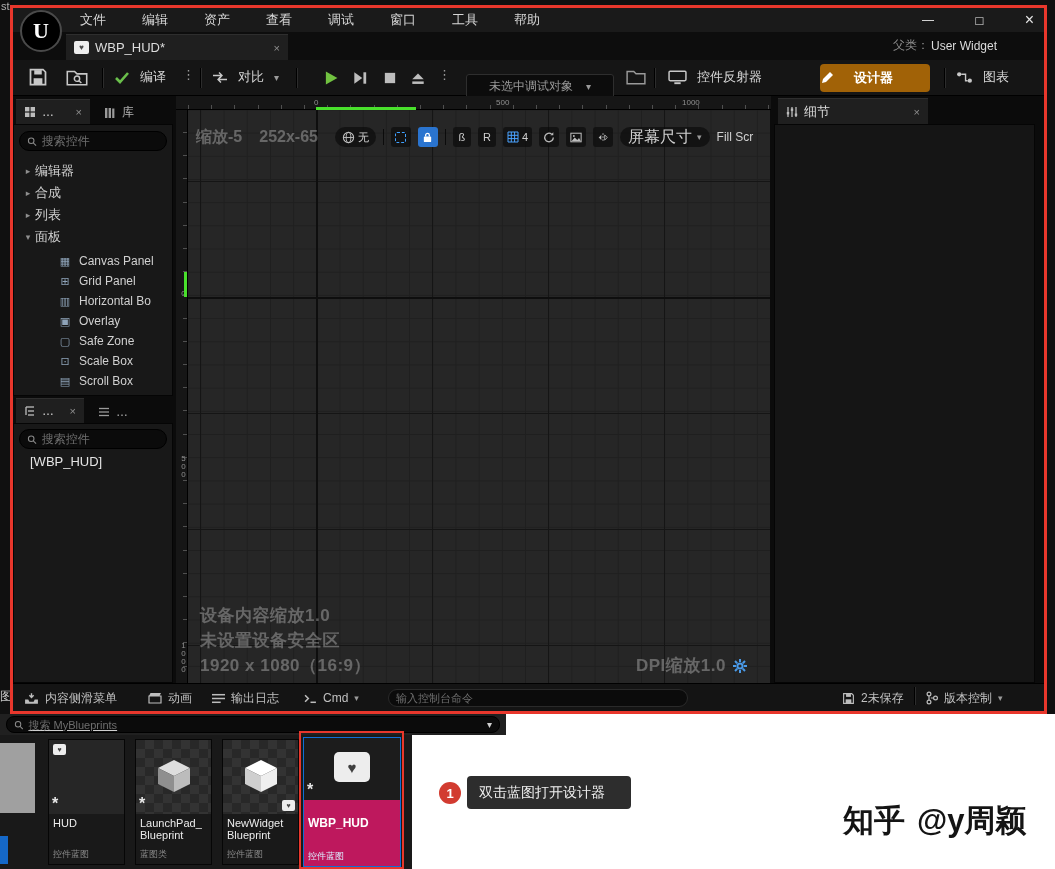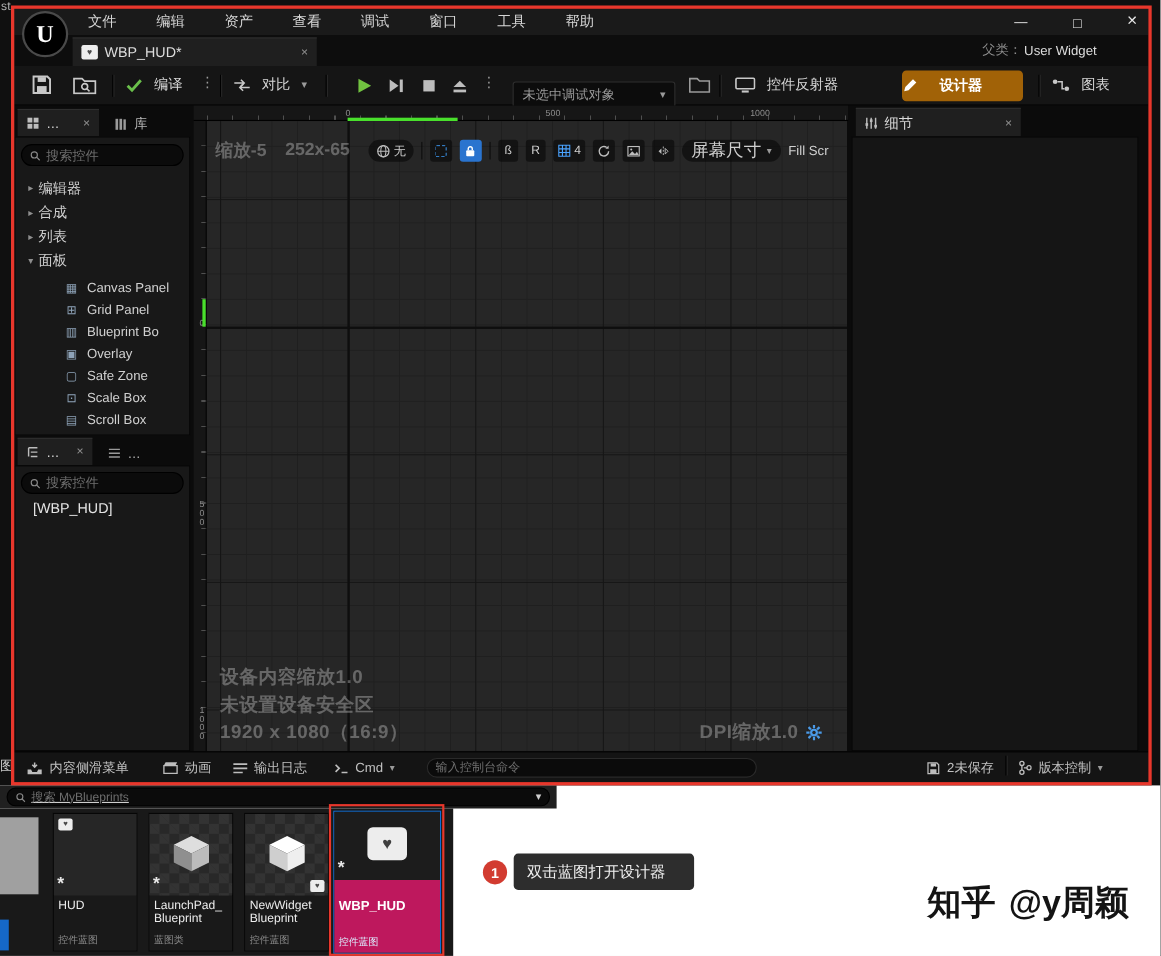--- a/index.html
+++ b/index.html
@@ -125,21 +125,21 @@
         <rect x="2.5" y="2.5" width="9" height="9" fill="#bdbdbd"></rect>
       </svg>
   </div>
   <div class="abs" style="left:410px;top:70px">
     <svg width="16" height="16" viewBox="0 0 14 14">
         <path d="M2 8l5-5 5 5z" fill="#bdbdbd"></path>
         <rect x="2" y="10" width="10" height="2.2" fill="#bdbdbd"></rect>
       </svg>
   </div>
   <div class="abs" style="left:438px;top:67px;color:#9a9a9a;font-size:13px"><span>⋮</span></div>
-  <div class="abs flex" style="left:466px;top:74px;width:148px;height:25px;background:#0c0c0c;border:1px solid #2e2e2e;border-radius:3px;padding:0 8px;justify-content:space-between">
+  <div class="abs flex" style="left:466px;top:74px;width:148px;height:25px;background:#0c0c0c;border:1px solid #2e2e2e;border-radius:3px;padding:0 22px;justify-content:space-between">
     <span style="color:#9a9a9a;font-size:12px">未选中调试对象</span>
     <span style="color:#9a9a9a;font-size:10px">▾</span>
   </div>
   <div class="abs" style="left:626px;top:69px">
     <svg width="20" height="16" viewBox="0 0 18 14">
         <path d="M1 2h6l2 2h8v9H1z" fill="none" stroke="#9a9a9a" stroke-width="1.3"></path>
       </svg>
   </div>
   <div class="abs sep-v" style="left:654px;top:68px"></div>
   <div class="abs tbtn" style="left:668px;top:68px">
@@ -216,21 +216,21 @@
   <div class="row" style="top:250px;font-size:12px">
     <span class="pglyph">▦</span>
     <span>Canvas Panel</span>
   </div>
   <div class="row" style="top:270px;font-size:12px">
     <span class="pglyph">⊞</span>
     <span>Grid Panel</span>
   </div>
   <div class="row" style="top:290px;font-size:12px">
     <span class="pglyph">▥</span>
-    <span>Blueprint Bo</span>
+    <span>Horizontal Bo</span>
   </div>
   <div class="row" style="top:310px;font-size:12px">
     <span class="pglyph">▣</span>
     <span>Overlay</span>
   </div>
   <div class="row" style="top:330px;font-size:12px">
     <span class="pglyph">▢</span>
     <span>Safe Zone</span>
   </div>
   <div class="row" style="top:350px;font-size:12px">

